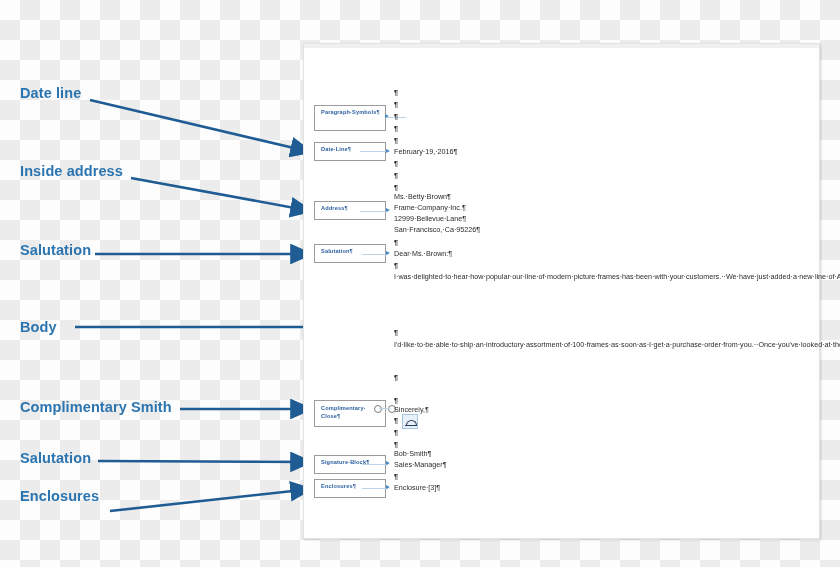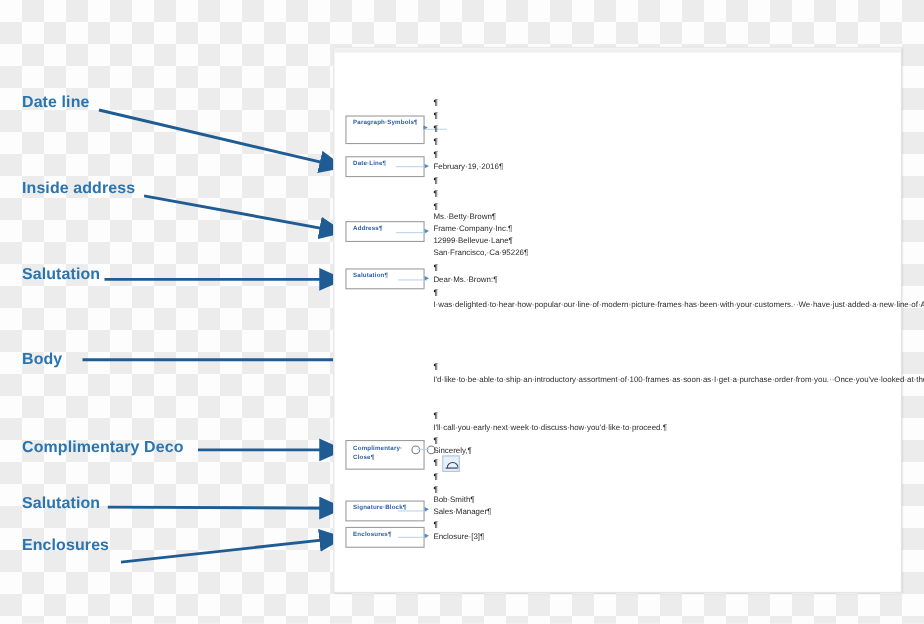--- a/index.html
+++ b/index.html
@@ -114,21 +114,21 @@
     <line x1="75" y1="327" x2="386" y2="327" stroke="#1f5c94" stroke-width="2.6" marker-end="url(#ah)"></line>
     <line x1="180" y1="409" x2="311" y2="409" stroke="#1f5c94" stroke-width="2.6" marker-end="url(#ah)"></line>
     <line x1="98" y1="461" x2="311" y2="462" stroke="#1f5c94" stroke-width="2.6" marker-end="url(#ah)"></line>
     <line x1="110" y1="511" x2="311" y2="489" stroke="#1f5c94" stroke-width="2.6" marker-end="url(#ah)"></line>
   </svg>
 
   <div class="anno-label" style="left:20px;top:86px;text-align:right;">Date line</div>
   <div class="anno-label" style="left:20px;top:164px;">Inside address</div>
   <div class="anno-label" style="left:20px;top:243px;">Salutation</div>
   <div class="anno-label" style="left:20px;top:320px;">Body</div>
-  <div class="anno-label" style="left:20px;top:400px;">Complimentary Deco</div>
+  <div class="anno-label" style="left:20px;top:400px;">Complimentary Smith</div>
   <div class="anno-label" style="left:20px;top:451px;">Salutation</div>
   <div class="anno-label" style="left:20px;top:489px;">Enclosures</div>
 
   <div id="page">
     <div id="page-topband"></div>
   </div>
 
   <div class="style-box" style="left:314px;top:105px;width:72px;height:26px;">Paragraph·Symbols¶</div>
   <div class="style-link" style="left:386px;top:117px;width:20px;"></div>
   <div class="style-arrow" style="left:385px;top:114px;"></div>
@@ -185,21 +185,20 @@
     <div class="doc-line pilcrow" style="top:261px;">¶</div>
 
     <div class="para" style="top:271px;">I·was·delighted·to·hear·how·popular·our·line·of·modern·picture·frames·has·been·with·your·customers.··We·have·just·added·a·new·line·of·Art·Deco·frames·that·appeals·to·customers·with·a·similar·eye·for·current·trends.··I've·enclosed·a·brochure·with·color·photographs·of·each·of·the·ten·sizes·in·the·line,·measurement·and·component·information,·and·prices.··I'm·sure·this·line·will·be·as·big·a·winner·for·you·as·the·modern·line·has·been.¶</div>
 
     <div class="doc-line pilcrow" style="top:328px;">¶</div>
 
     <div class="para" style="top:339px;">I'd·like·to·be·able·to·ship·an·introductory·assortment·of·100·frames·as·soon·as·I·get·a·purchase·order·from·you.··Once·you've·looked·at·the·photographs,·you·might·find·you·prefer·particular·sizes.··We'll·be·glad·to·put·together·a·shipment·that·includes·exactly·the·mix·you·want.¶</div>
 
     <div class="doc-line pilcrow" style="top:373px;">¶</div>
 
-    <div class="para" style="top:383px;">I'll·call·you·early·next·week·to·discuss·how·you'd·like·to·proceed.¶</div>
 
     <div class="doc-line pilcrow" style="top:396px;">¶</div>
 
     <div class="doc-line" style="top:405px;">Sincerely,¶</div>
 
     <div class="doc-line pilcrow" style="top:416px;">¶</div>
 
     <div class="anchor-obj" style="left:8px;top:414px;">
       <span class="arch"></span>
       <span class="base"></span>

